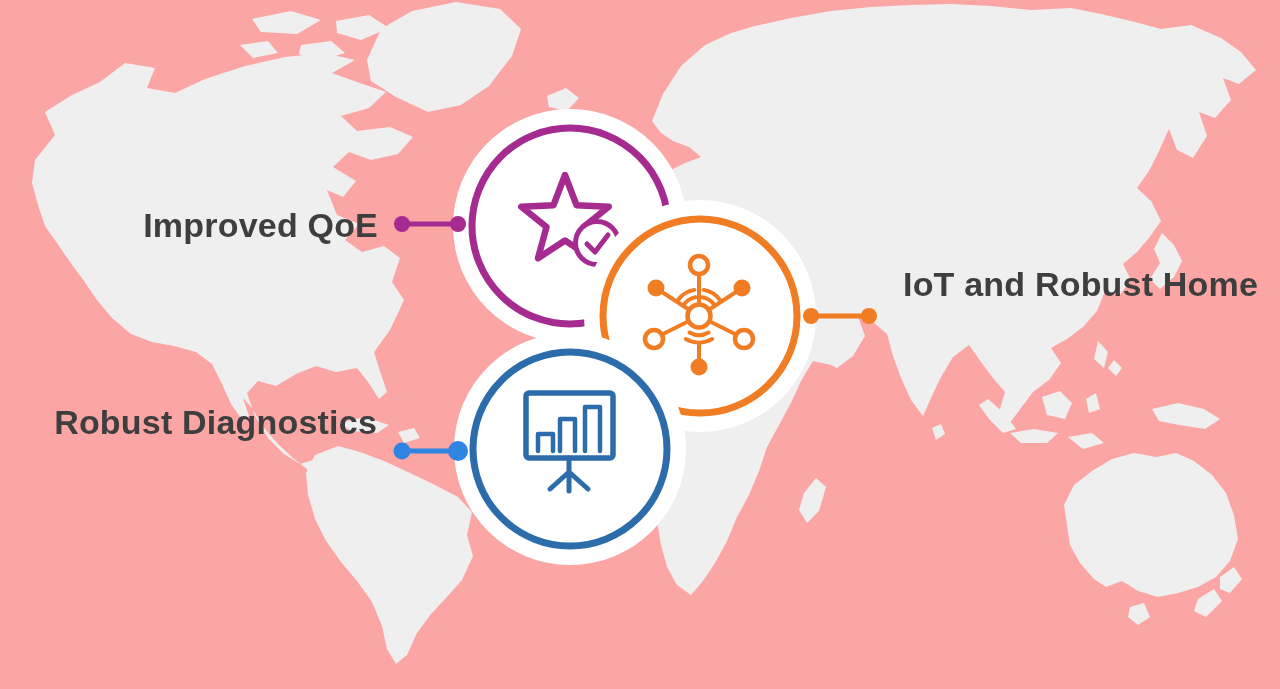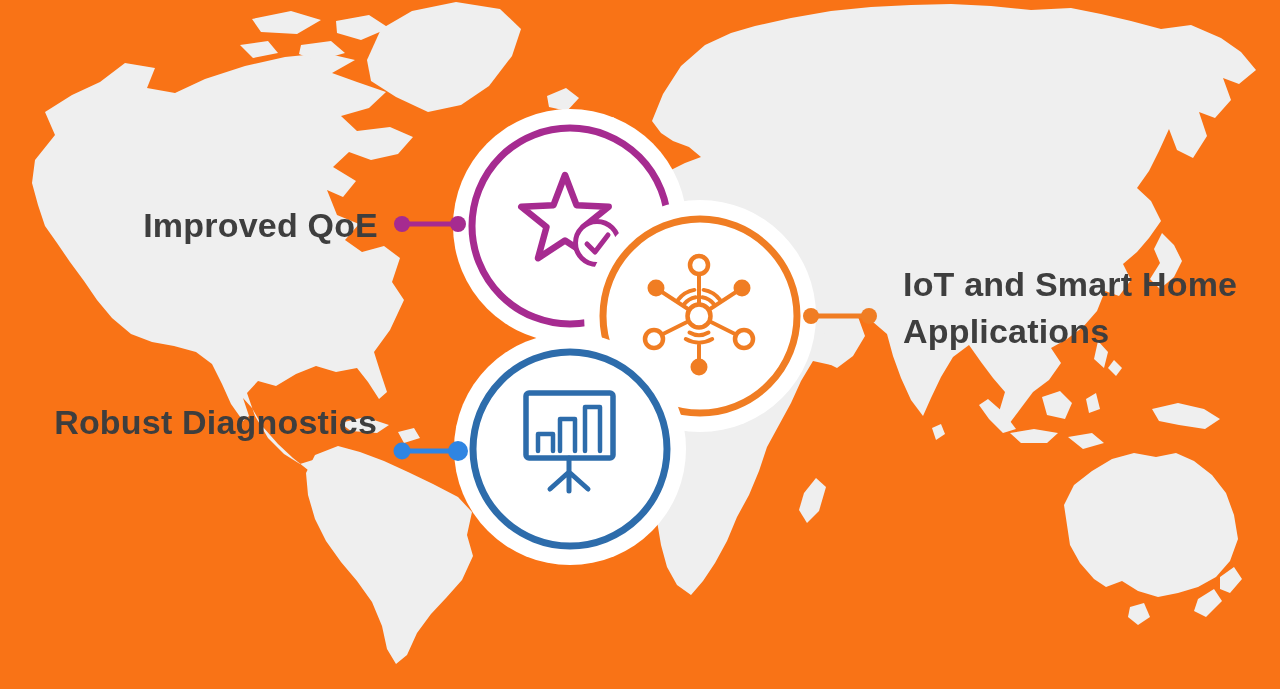--- a/index.html
+++ b/index.html
@@ -1,17 +1,17 @@
 <!DOCTYPE html>
 <html><head>
 <meta charset="utf-8">
 <style>
   html,body{margin:0;padding:0;background:#ffffff;}
   .stage{
-    position:relative;width:1280px;height:689px;background:#f97316;
+    position:relative;width:1280px;height:689px;background:#fca5a5;
     overflow:hidden;font-family:"Liberation Sans",sans-serif;
   }
   .layer{position:absolute;left:0;top:0;width:1280px;height:689px;}
   .label{
     position:absolute;font-weight:700;font-size:34px;line-height:47px;
     color:#3e3e3e;white-space:nowrap;letter-spacing:0.2px;
   }
   .label span{display:block;}
   .label-qoe{right:902px;top:202px;text-align:right;line-height:46px;}
   .label-iot{left:903px;top:261px;text-align:left;}
@@ -122,21 +122,20 @@
         <circle cx="458" cy="451" r="10" fill="#2f85e2"></circle>
       </g>
     </g>
   </svg>
 
   <div class="label label-qoe">
     <span>Improved QoE</span>
   </div>
 
   <div class="label label-iot">
-    <span>IoT and Smart Home</span>
-    <span>Applications</span>
+    <span>IoT and Robust Home</span>
   </div>
 
   <div class="label label-diag">
     <span>Robust Diagnostics</span>
   </div>
 
 </div>
 
 </body></html>

